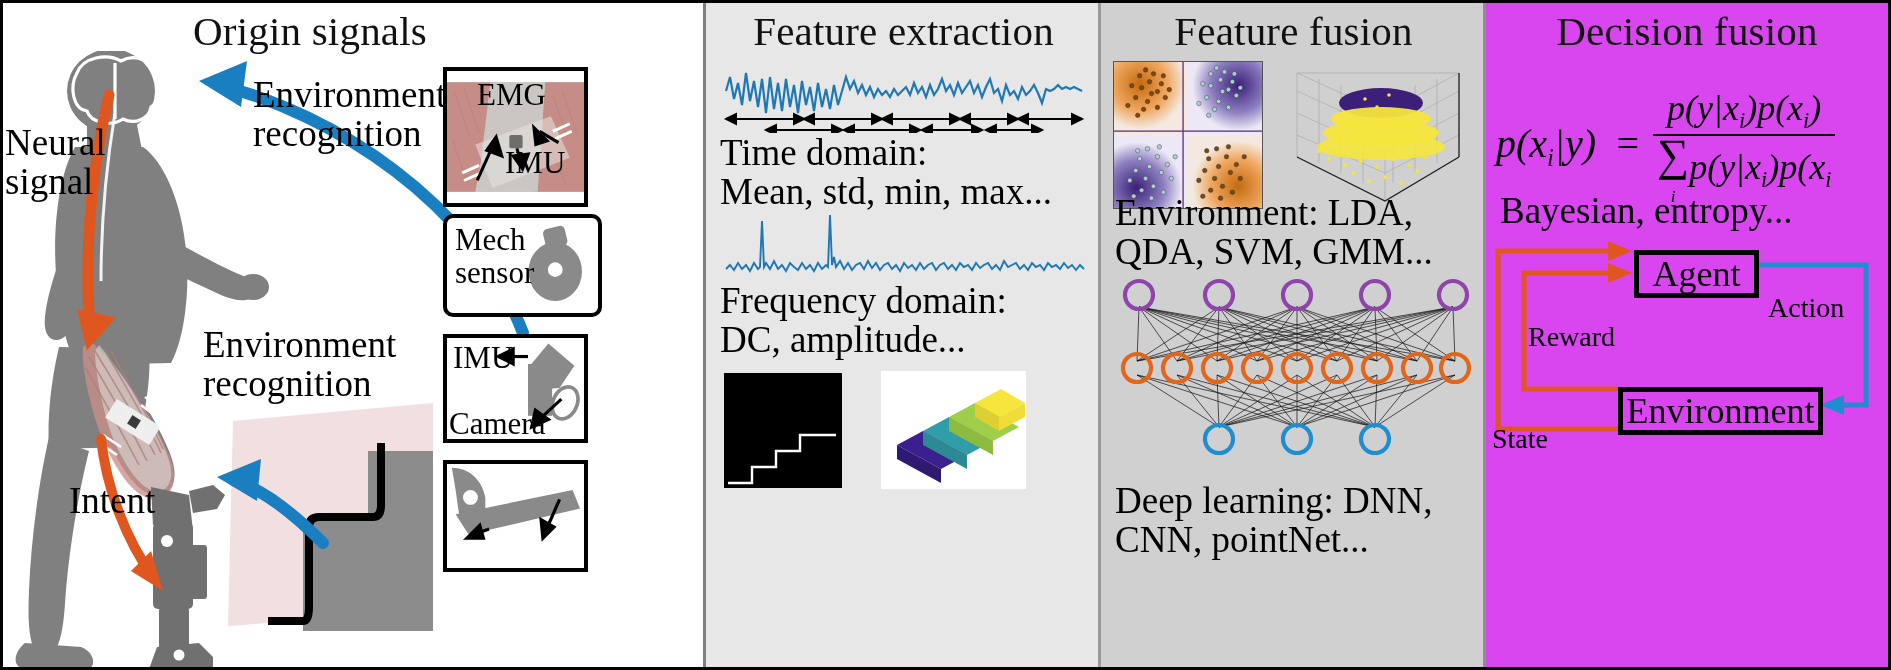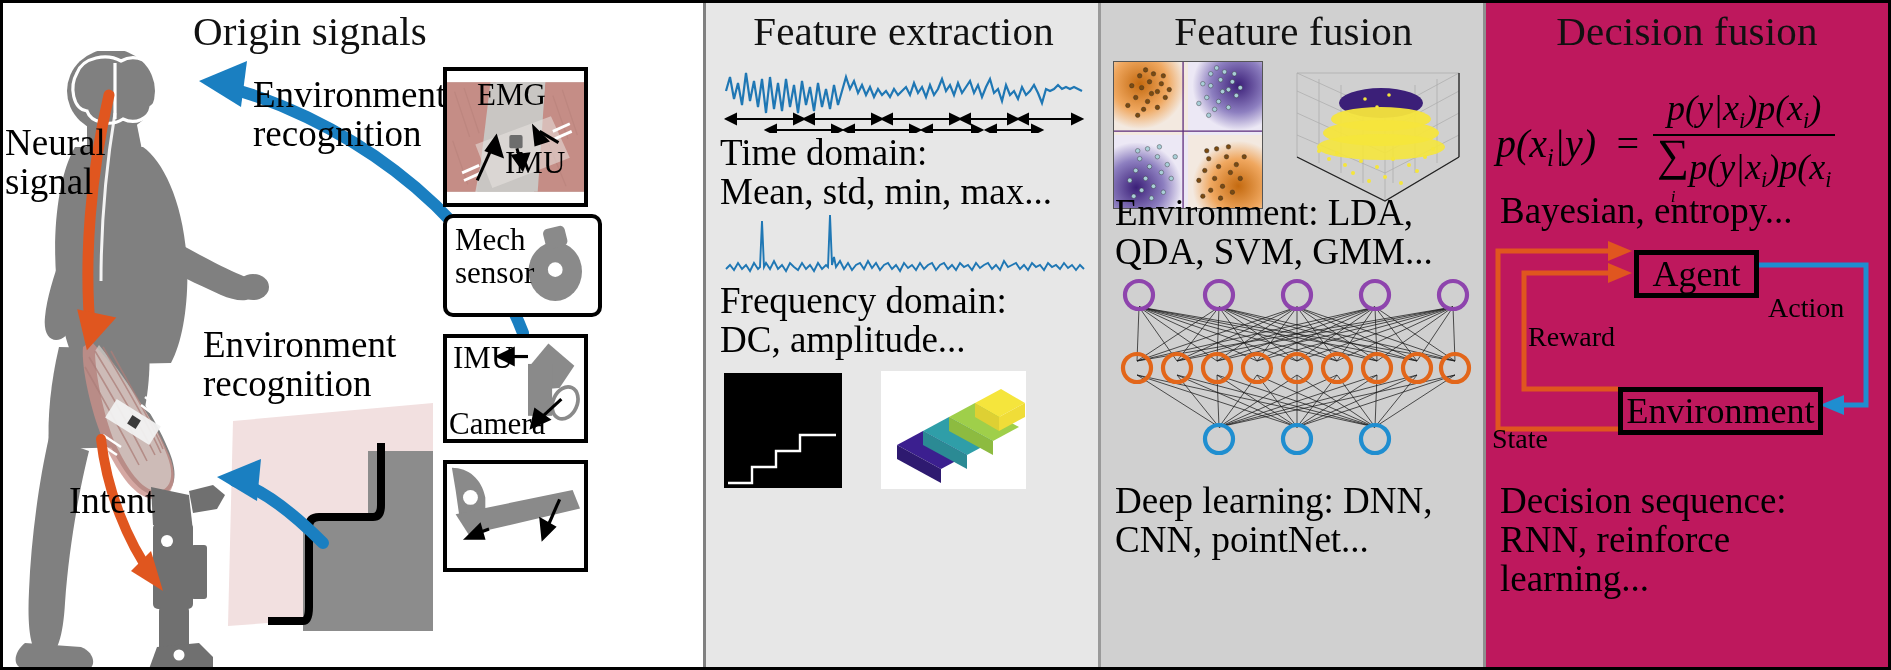--- a/index.html
+++ b/index.html
@@ -3,21 +3,21 @@
 <meta charset="utf-8">
 <style>
   html,body{margin:0;padding:0;background:#fff;}
   body{width:1891px;height:670px;font-family:"Liberation Serif",serif;overflow:hidden;}
   #fig{position:relative;width:1891px;height:670px;border:3px solid #000;box-sizing:border-box;background:#fff;}
 
   .panel{position:absolute;top:0;bottom:0;overflow:hidden;}
   #p-origin{left:0;width:700px;background:#ffffff;}
   #p-feat{left:700px;width:395px;background:#e7e7e7;border-left:3px solid #808080;}
   #p-fusion{left:1095px;width:385px;background:#d0d0d0;border-left:3px solid #9a9a9a;}
-  #p-decision{left:1480px;right:0;background:#be185d;border-left:3px solid #8f8f8f;}
+  #p-decision{left:1480px;right:0;background:#d946ef;border-left:3px solid #8f8f8f;}
 
   .ptitle{position:absolute;left:0;right:0;top:4px;text-align:center;font-size:41px;color:#111;letter-spacing:.2px;white-space:nowrap;}
   #t-origin{text-align:left;left:190px;right:auto;}
 
   .lbl{position:absolute;font-size:37px;color:#000;line-height:1.06;white-space:pre-line;}
 
   
   #human{position:absolute;left:0px;top:48px;width:430px;height:620px;}
   #neural-lbl{left:2px;top:120px;width:150px;}
   #env-rec-top{left:250px;top:72px;width:230px;}
@@ -641,17 +641,15 @@
       <path d="M273,32 L380,32 L380,172 L352,172" fill="none" stroke="#1f8ed0" stroke-width="5"></path>
       <polygon points="334,172 358,162 358,182" fill="#1f8ed0"></polygon>
     </svg>
 
     <div class="rlbox" id="rl-agent">Agent</div>
     <div class="rlbox" id="rl-env">Environment</div>
     <div class="rllbl" id="rl-action">Action</div>
     <div class="rllbl" id="rl-reward">Reward</div>
     <div class="rllbl" id="rl-state">State</div>
 
-    <div class="lbl" id="df-seq-txt">Decision sequence:
-RNN, reinforce learning...</div>
   </div>
 
 </div>
 
 </body></html>

